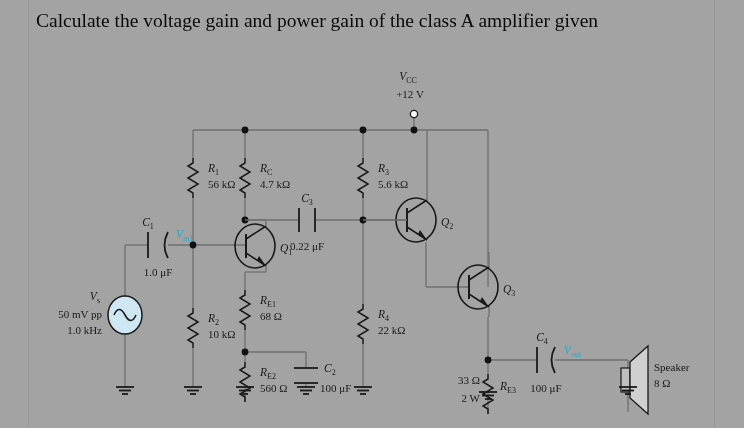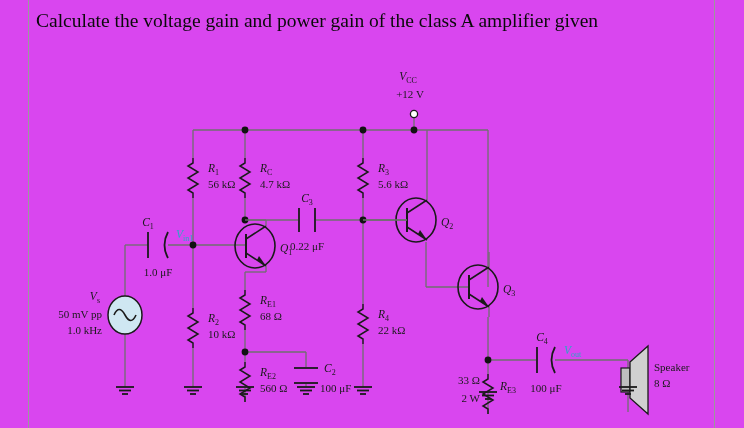--- a/index.html
+++ b/index.html
@@ -13,21 +13,21 @@
     font-family: "Liberation Serif", serif;
     color: #000000;
     position: relative;
     overflow: hidden;
   }
   #page {
     position: absolute;
     left: 0; top: 0;
     width: 744px;
     height: 428px;
-    background: #d946ef;
+    background: #a3a3a3;
   }
   .frame-line-left {
     position: absolute;
     left: 28px; top: 0px;
     width: 1px; height: 428px;
     background: #9a9a9a;
   }
   .frame-line-right {
     position: absolute;
     left: 714px; top: 0px;

